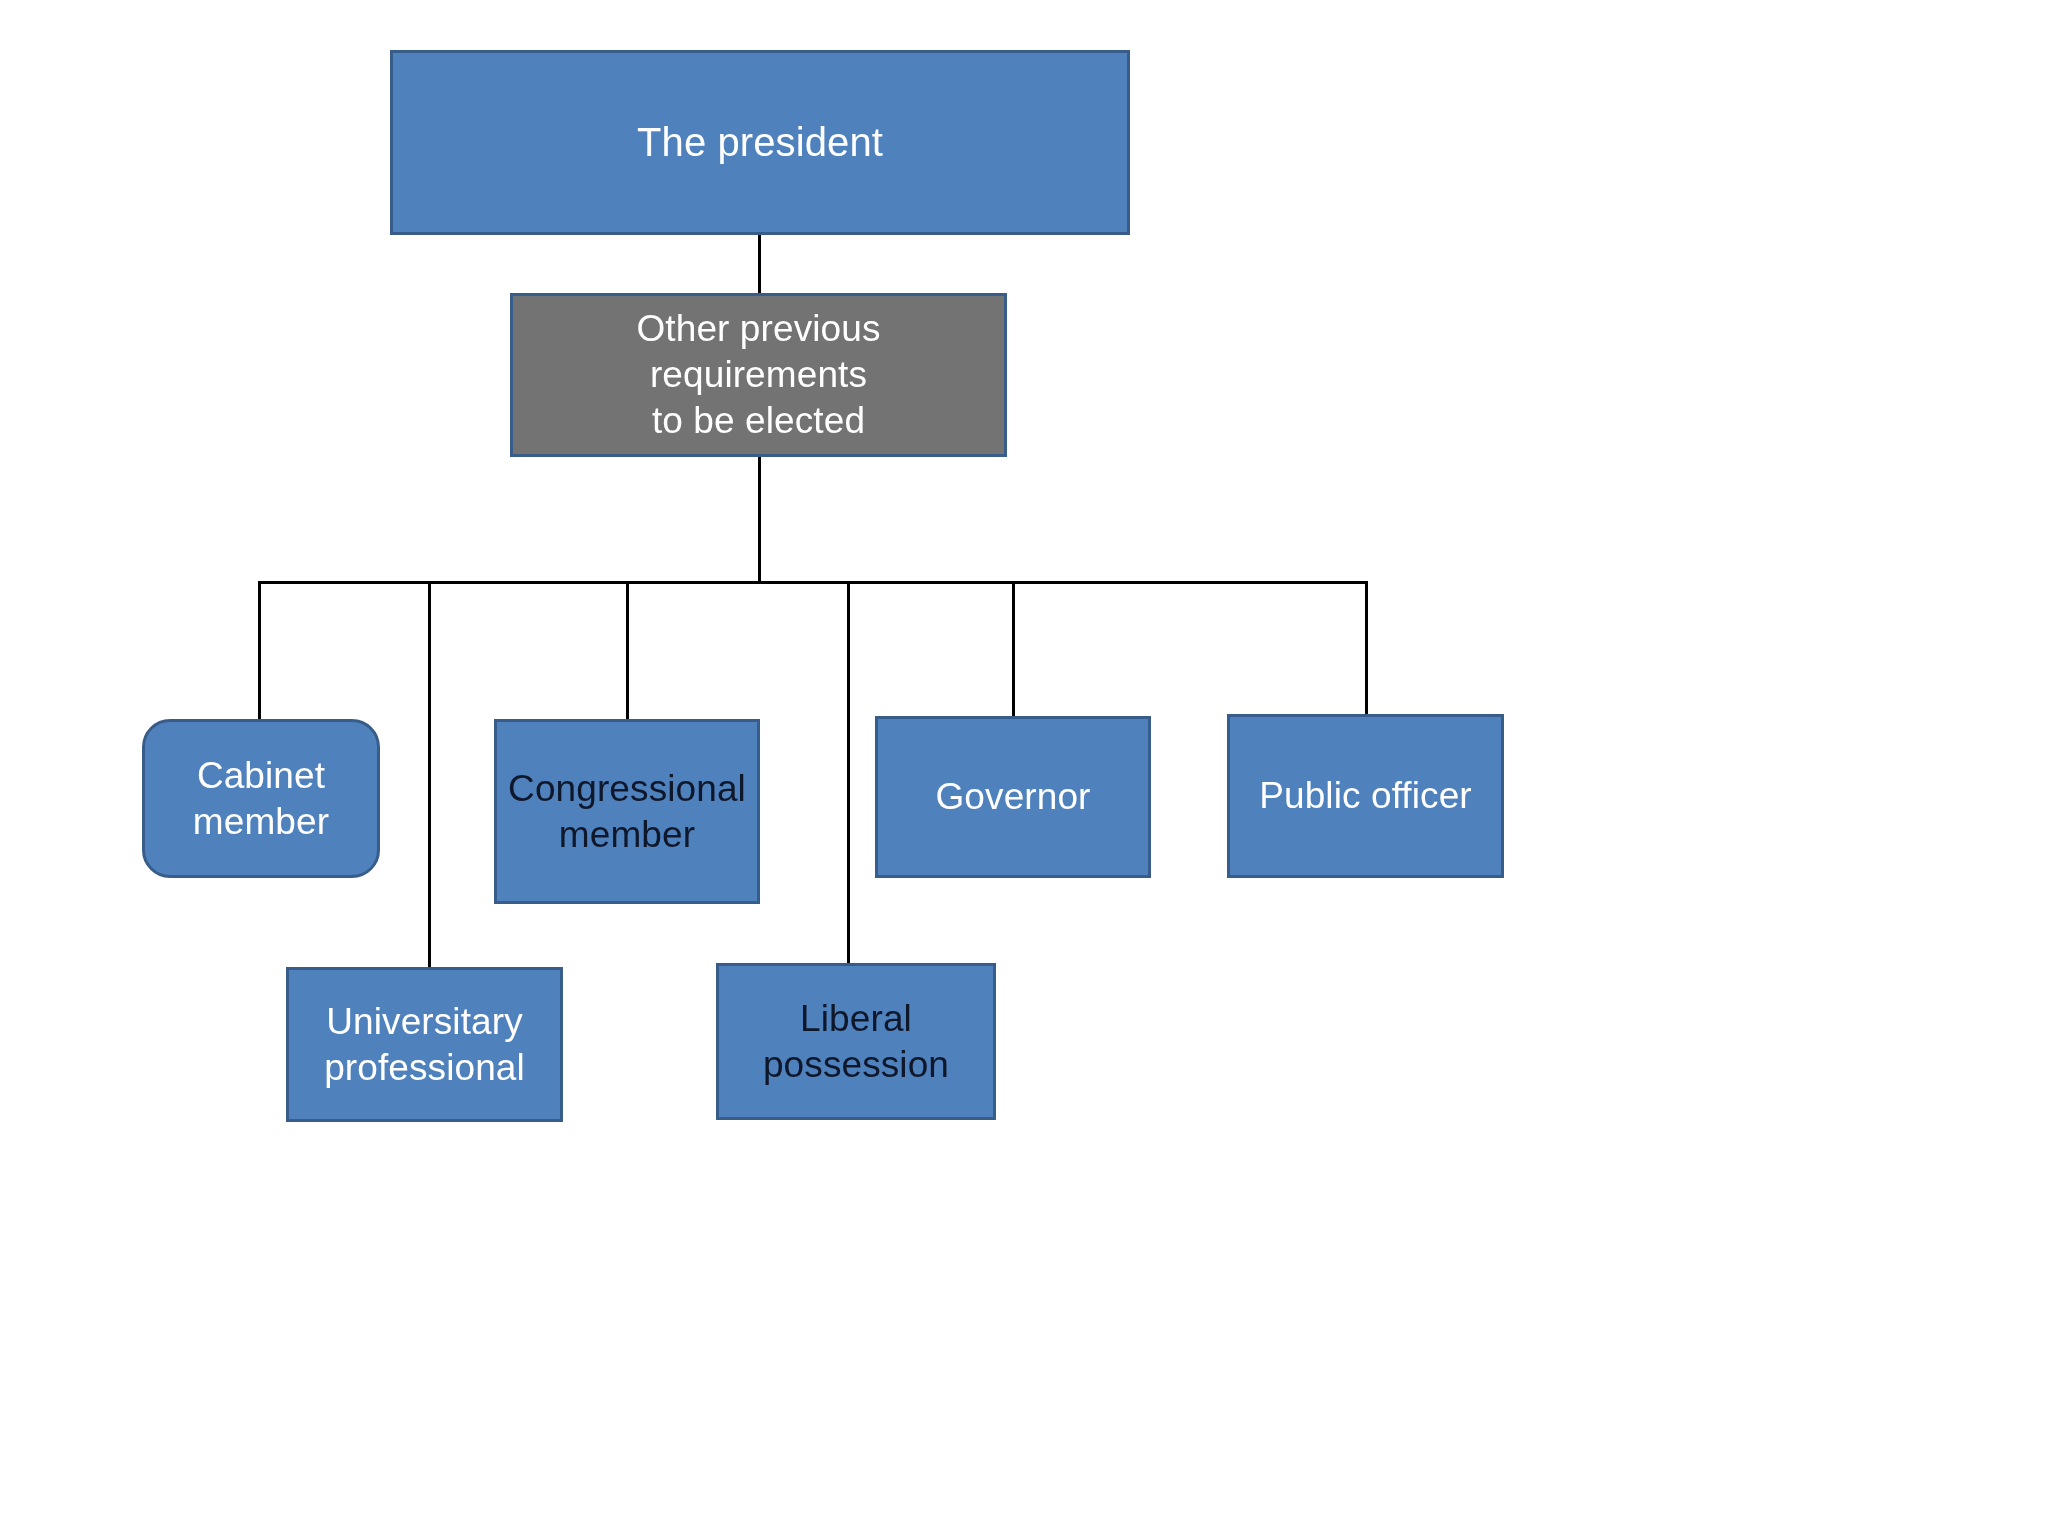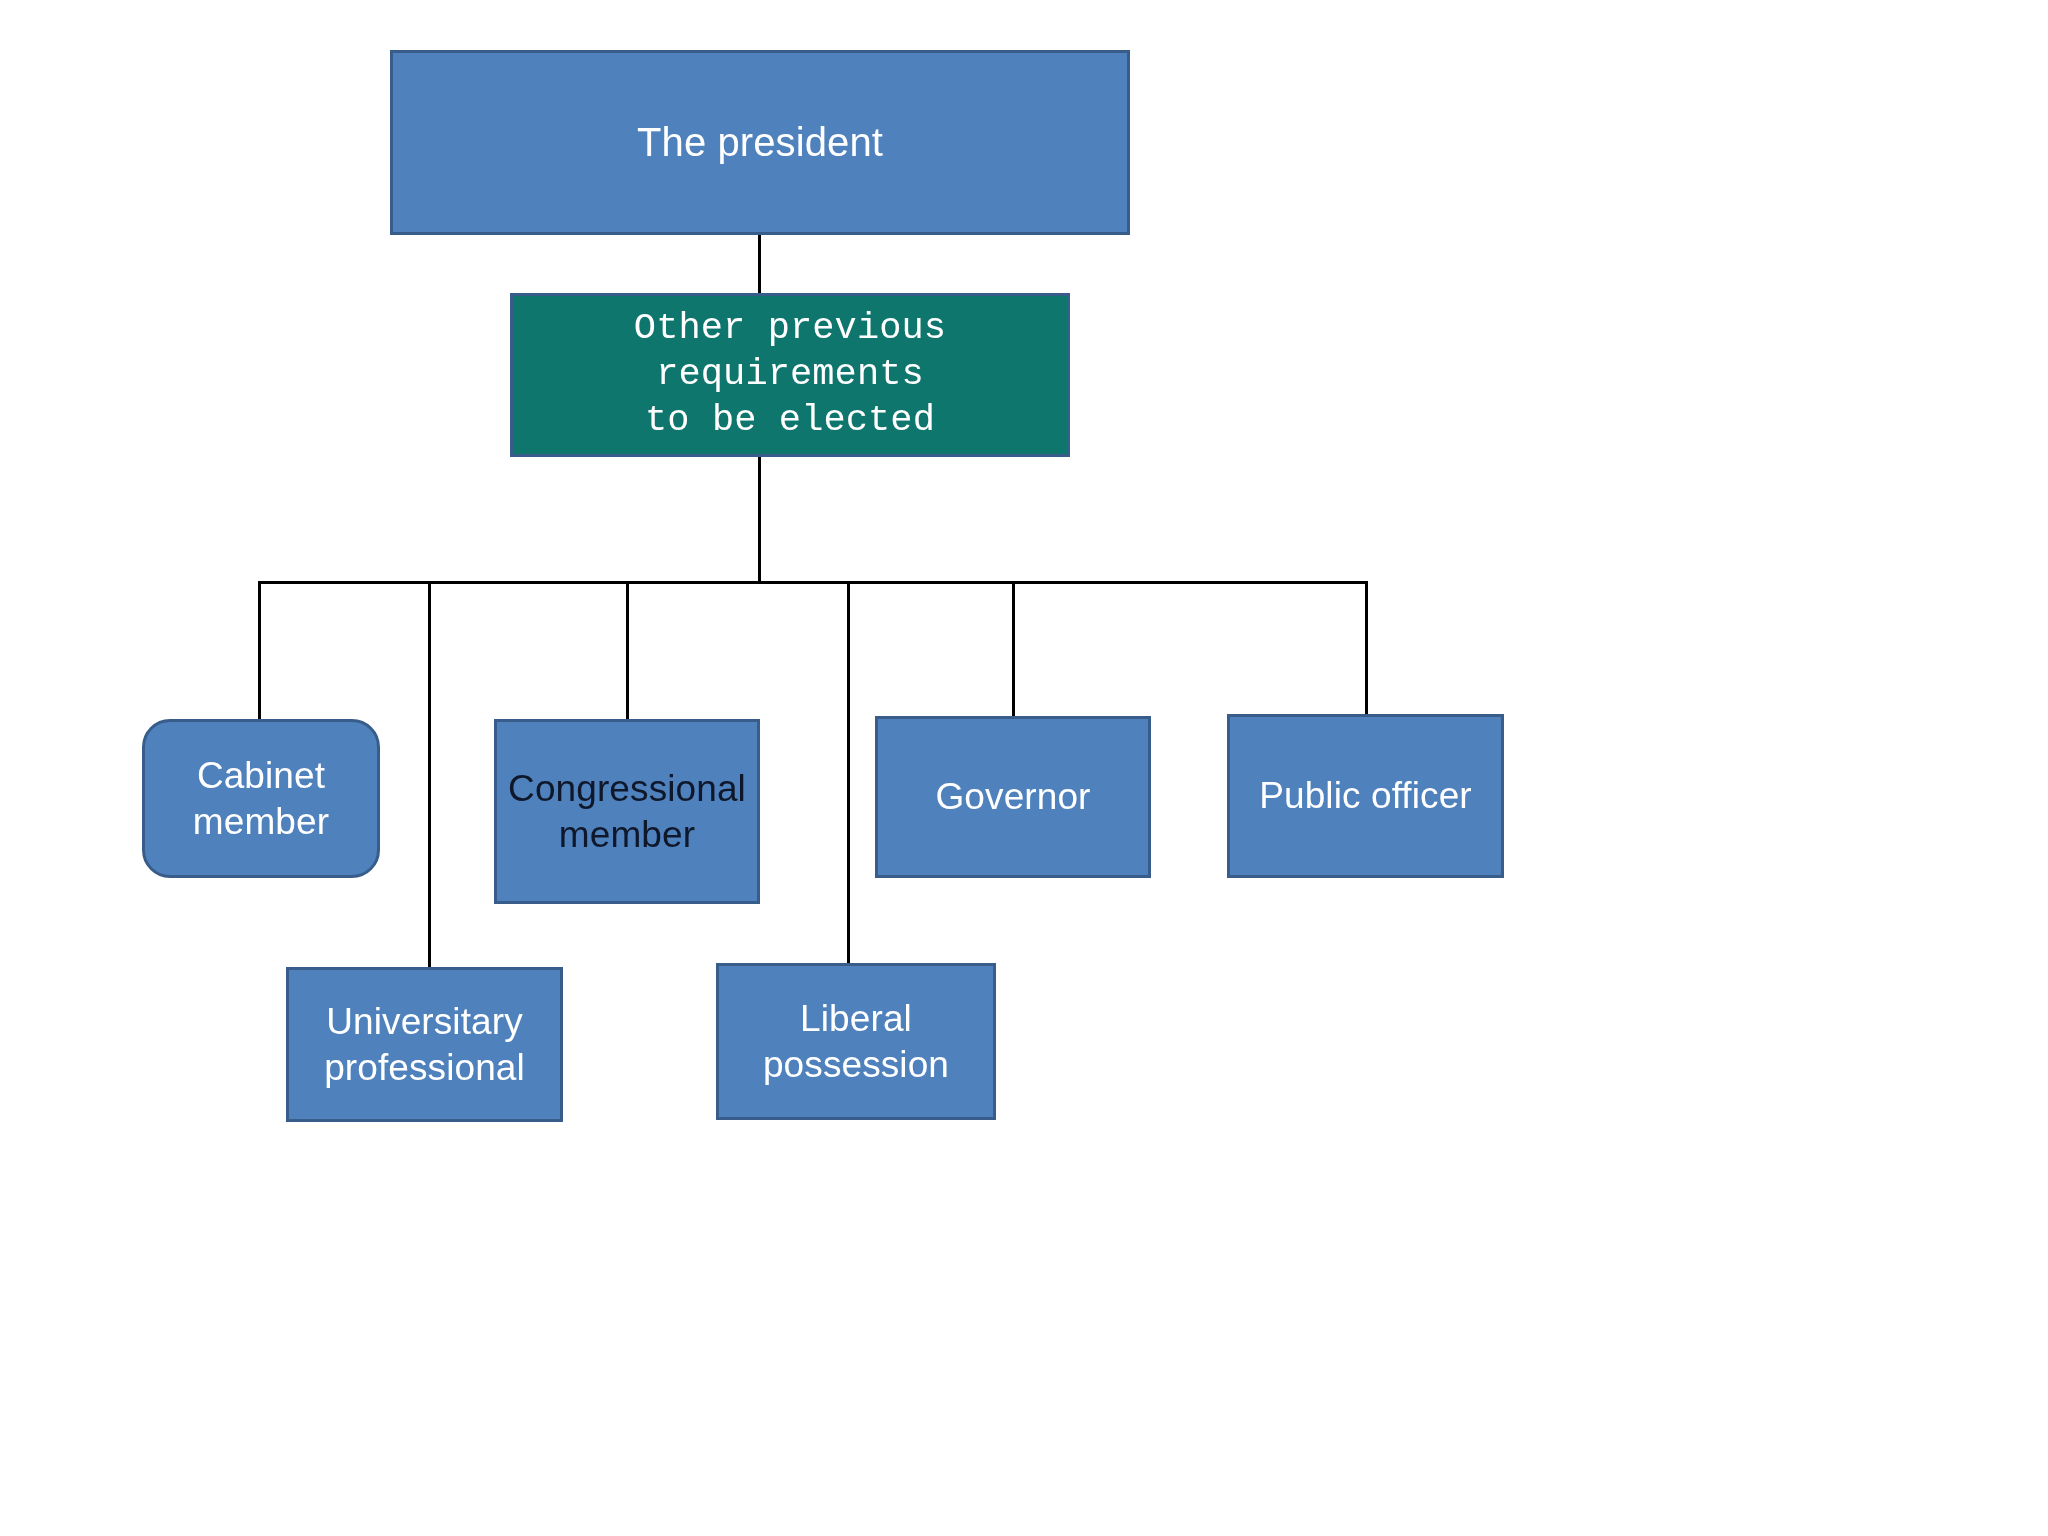--- a/index.html
+++ b/index.html
@@ -58,21 +58,21 @@
   <div class="conn v" style="left: 428px; top: 581px; background: rgb(0, 0, 0); height: 386px;"></div>
   <div class="conn v" style="left: 626px; top: 581px; background: rgb(0, 0, 0); height: 138px;"></div>
   <div class="conn v" style="left: 847px; top: 581px; background: rgb(0, 0, 0); height: 382px;"></div>
   <div class="conn v" style="left: 1012px; top: 581px; background: rgb(0, 0, 0); height: 135px;"></div>
   <div class="conn v" style="left: 1365px; top: 581px; background: rgb(0, 0, 0); height: 133px;"></div>
 
   <div class="node" style="left: 390px; top: 50px; width: 740px; height: 185px; font-size: 40px; background: rgb(79, 129, 189); border-color: rgb(56, 93, 138); color: rgb(255, 255, 255);">
     <span class="label">The president</span>
   </div>
 
-  <div class="node" style="left: 510px; top: 293px; width: 560px; height: 164px; font-size: 37px; background: #0f766e; border-color: rgb(56, 93, 138); color: rgb(255, 255, 255); font-family: Liberation Mono, monospace;">
+  <div class="node" style="left: 510px; top: 293px; width: 497px; height: 164px; font-size: 37px; background: #737373; border-color: rgb(56, 93, 138); color: rgb(255, 255, 255);">
     <span class="label">Other previous requirements
 to be  elected</span>
   </div>
 
   <div class="node" style="left: 142px; top: 719px; width: 238px; height: 159px; font-size: 37px; background: rgb(79, 129, 189); border-color: rgb(56, 93, 138); color: rgb(255, 255, 255); border-radius: 28px;">
     <span class="label">Cabinet
 member</span>
   </div>
 
   <div class="node" style="left: 494px; top: 719px; width: 266px; height: 185px; font-size: 37px; background: rgb(79, 129, 189); border-color: rgb(56, 93, 138); color: #0f172a;">
@@ -86,18 +86,18 @@
 
   <div class="node" style="left: 1227px; top: 714px; width: 277px; height: 164px; font-size: 37px; background: rgb(79, 129, 189); border-color: rgb(56, 93, 138); color: rgb(255, 255, 255);">
     <span class="label">Public officer</span>
   </div>
 
   <div class="node" style="left: 286px; top: 967px; width: 277px; height: 155px; font-size: 37px; background: rgb(79, 129, 189); border-color: rgb(56, 93, 138); color: rgb(255, 255, 255);">
     <span class="label">Universitary
 professional</span>
   </div>
 
-  <div class="node" style="left: 716px; top: 963px; width: 280px; height: 157px; font-size: 37px; background: rgb(79, 129, 189); border-color: rgb(56, 93, 138); color: #ffffff; justify-content: center;">
+  <div class="node" style="left: 716px; top: 963px; width: 280px; height: 157px; font-size: 37px; background: rgb(79, 129, 189); border-color: rgb(56, 93, 138); color: #0f172a; justify-content: center;">
     <span class="label">Liberal
 possession</span>
   </div>
 
 </div>
 
 </body></html>

